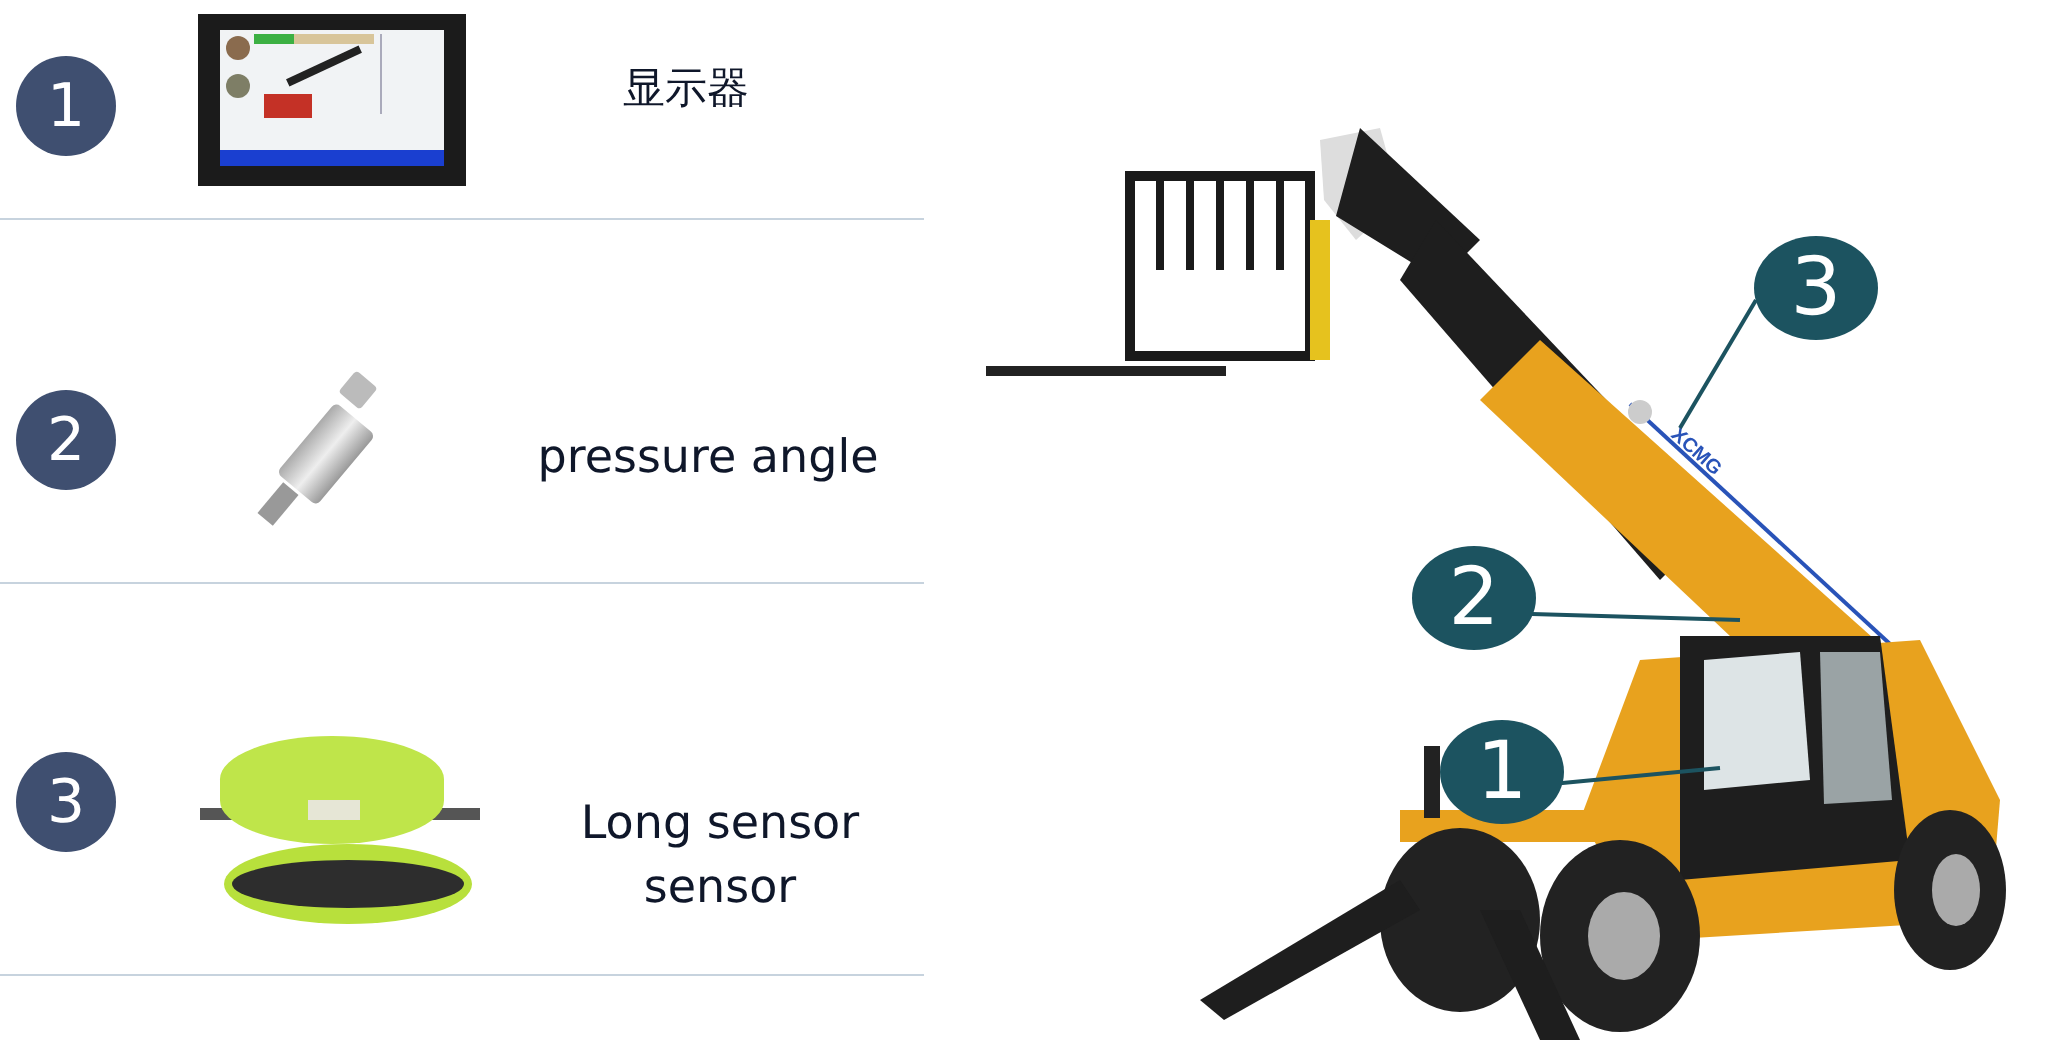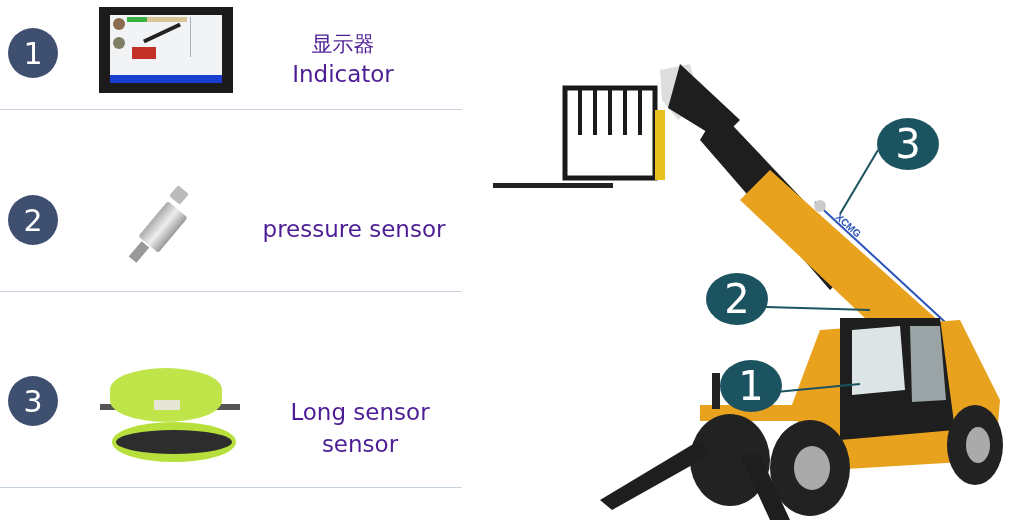--- a/index.html
+++ b/index.html
@@ -1,21 +1,21 @@
 <!DOCTYPE html>
 <html><head>
 <meta charset="utf-8">
 <style>
   html, body { margin:0; padding:0; }
   body { width:1024px; height:526px; background:#ffffff; position:relative; overflow:hidden;
          font-family:"DejaVu Sans", "Liberation Sans", sans-serif; }
   .sep { position:absolute; left:0; width:462px; height:1px; background:#c7d3de; }
   .num { position:absolute; left:8px; width:50px; height:50px; border-radius:50%; background:#3f4f70;
          color:#fff; font-size:30px; display:flex; align-items:center; justify-content:center; }
-  .label { position:absolute; text-align:center; color:#4c1d95; }
+  .label { position:absolute; text-align:center; color:#0f172a; }
   .label .cn { font-size:21px; line-height:28px; }
   .label .en { font-size:23px; line-height:32px; }
   .callout { position:absolute; width:62px; height:52px; border-radius:50%; background:#1c5360; color:#fff;
              font-size:40px; display:flex; align-items:center; justify-content:center; }
 </style>
 </head>
 <body>
 
 <div class="num" style="top:28px;">
     <span>1</span>
@@ -28,34 +28,33 @@
     <div style="position:absolute;left:3px;top:3px;width:12px;height:12px;border-radius:50%;background:#8a6b4e;"></div>
     <div style="position:absolute;left:3px;top:22px;width:12px;height:12px;border-radius:50%;background:#7e7e66;"></div>
     <div style="position:absolute;left:22px;top:32px;width:24px;height:12px;background:#c43126;"></div>
     <div style="position:absolute;left:32px;top:16px;width:40px;height:4px;background:#222;transform:rotate(-25deg);"></div>
     <div style="position:absolute;left:80px;top:2px;width:30px;height:40px;border-left:1px solid #aab;"></div>
     <div style="position:absolute;left:0;bottom:0;width:112px;height:8px;background:#1a3fd0;"></div>
   </div>
 </div>
 <div class="label" style="left:258px;top:30px;width:170px;">
   <div class="cn">显示器</div>
-  <div class="en">Indicator</div>
 </div>
 <div class="sep" style="top:109px;"></div>
 
 <div class="num" style="top:195px;">
     <span>2</span>
   </div>
 <div style="position:absolute;left:128px;top:186px;width:90px;height:80px;">
   <div style="position:absolute;left:22px;top:18px;width:26px;height:46px;background:linear-gradient(90deg,#aaa,#eee,#999);border-radius:3px;transform:rotate(40deg);"></div>
   <div style="position:absolute;left:44px;top:2px;width:14px;height:14px;background:#bbb;border-radius:2px;transform:rotate(40deg);"></div>
   <div style="position:absolute;left:6px;top:56px;width:10px;height:20px;background:#999;transform:rotate(40deg);"></div>
 </div>
 <div class="label" style="left:256px;top:213px;width:196px;">
-  <div class="en">pressure sensor</div>
+  <div class="en">pressure angle</div>
 </div>
 <div class="sep" style="top:291px;"></div>
 
 <div class="num" style="top:376px;">
     <span>3</span>
   </div>
 <div style="position:absolute;left:94px;top:362px;width:156px;height:112px;">
   <div style="position:absolute;left:18px;top:60px;width:124px;height:40px;border-radius:50%;background:#b8e03c;"></div>
   <div style="position:absolute;left:22px;top:68px;width:116px;height:24px;border-radius:50%;background:#2d2d2d;"></div>
   <div style="position:absolute;left:6px;top:42px;width:140px;height:6px;background:#555;"></div>

